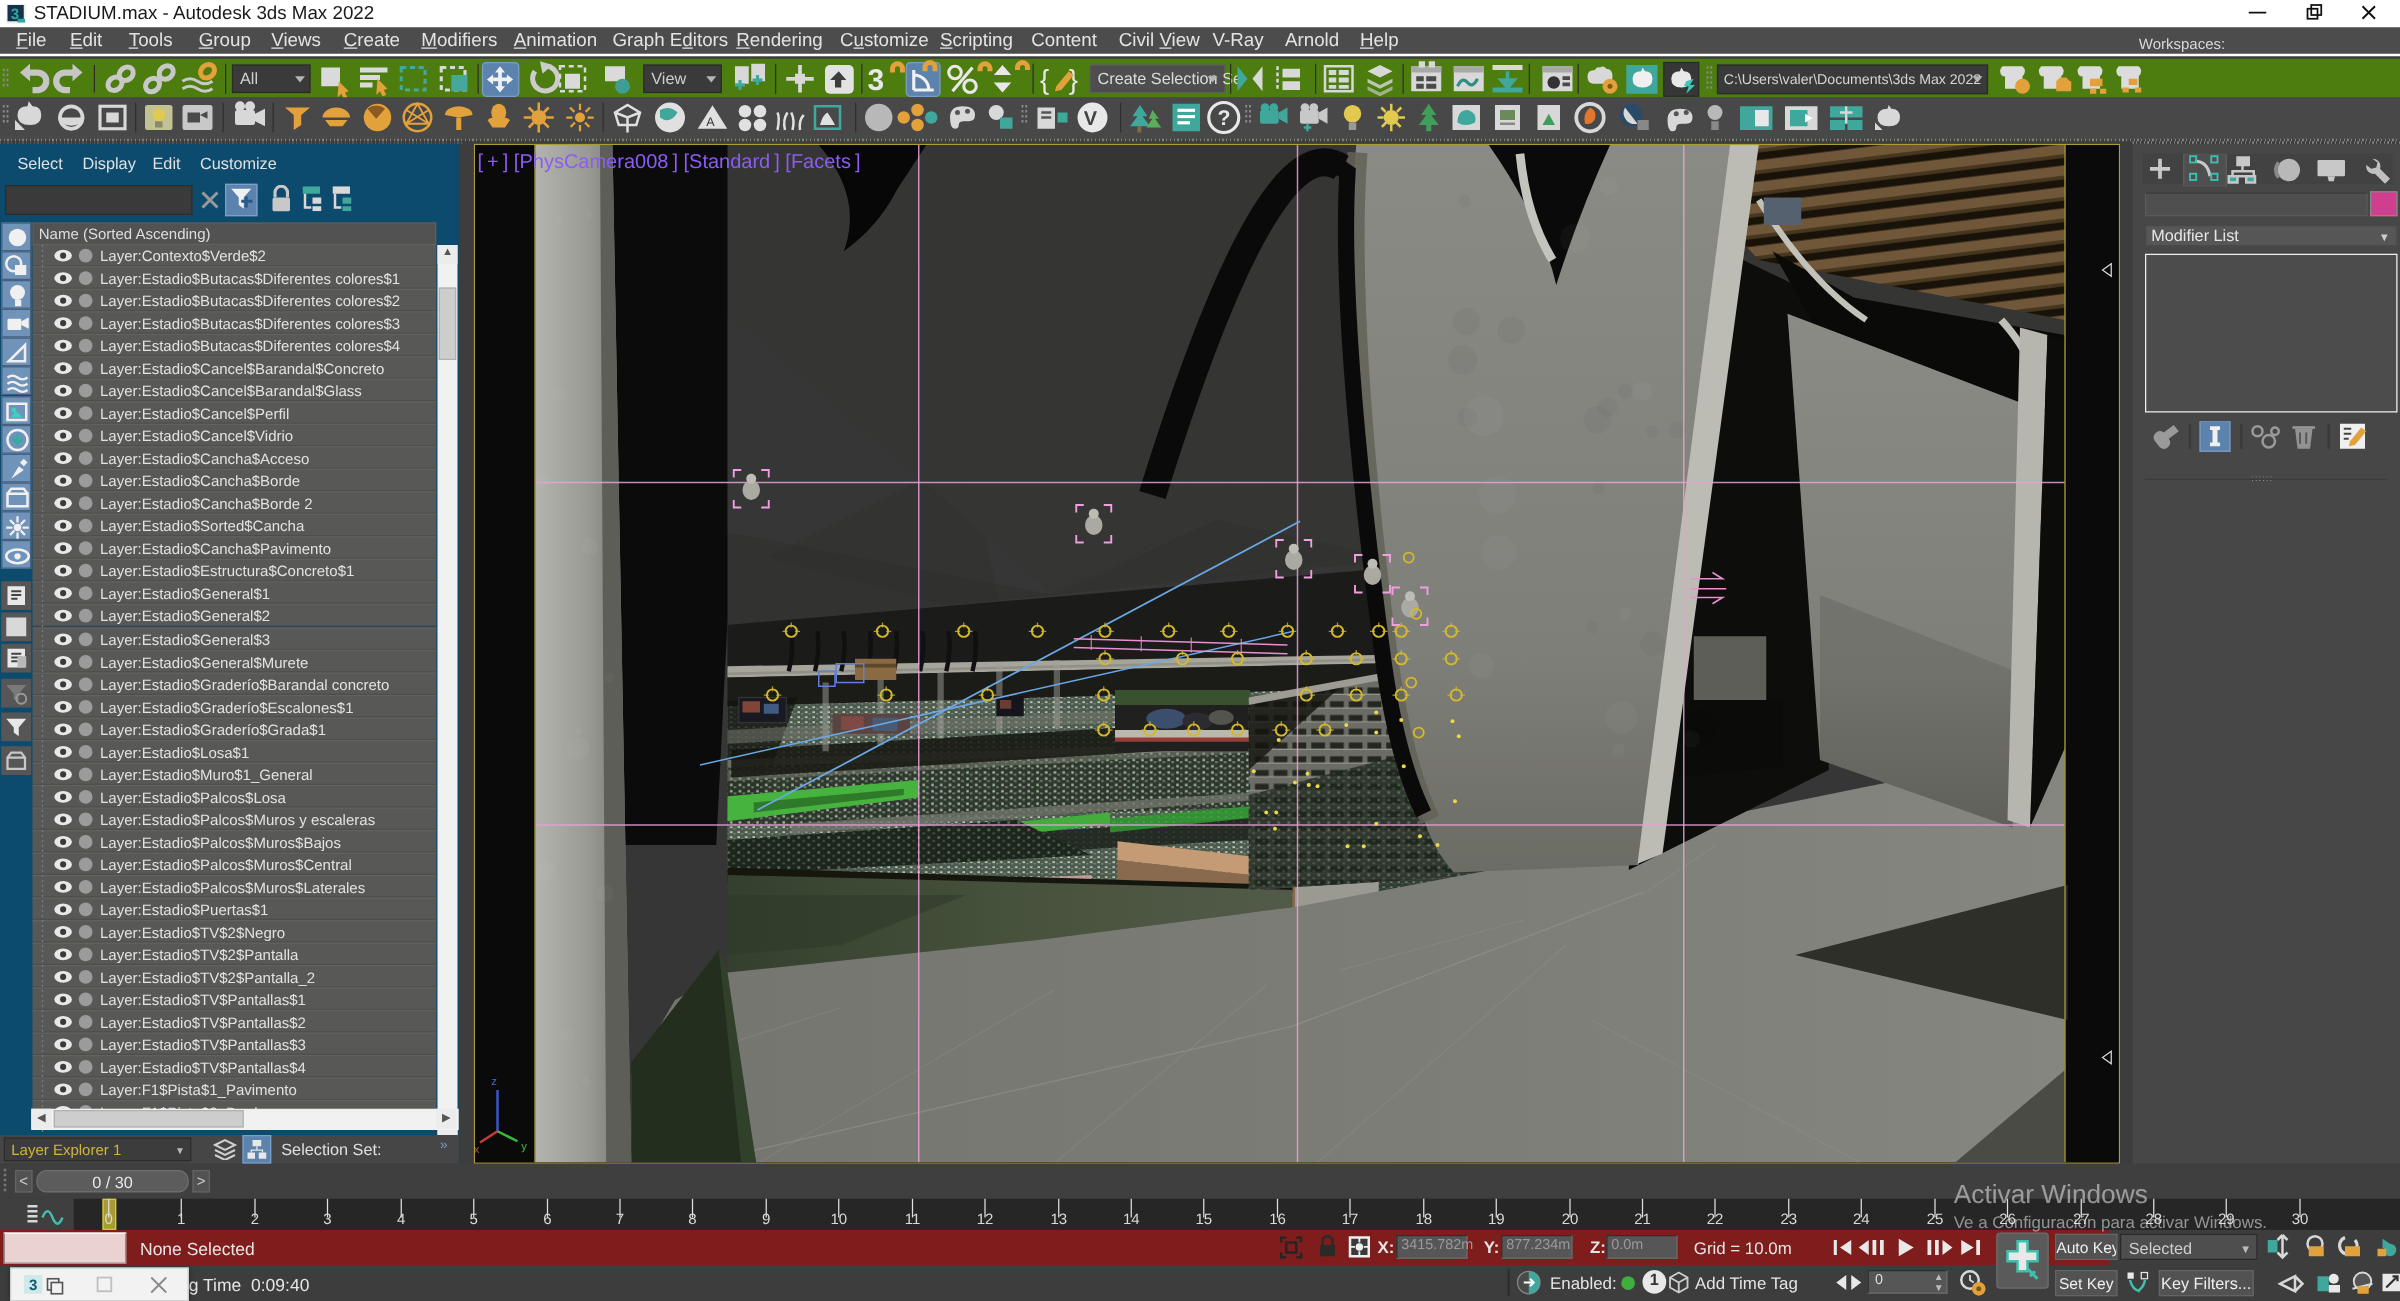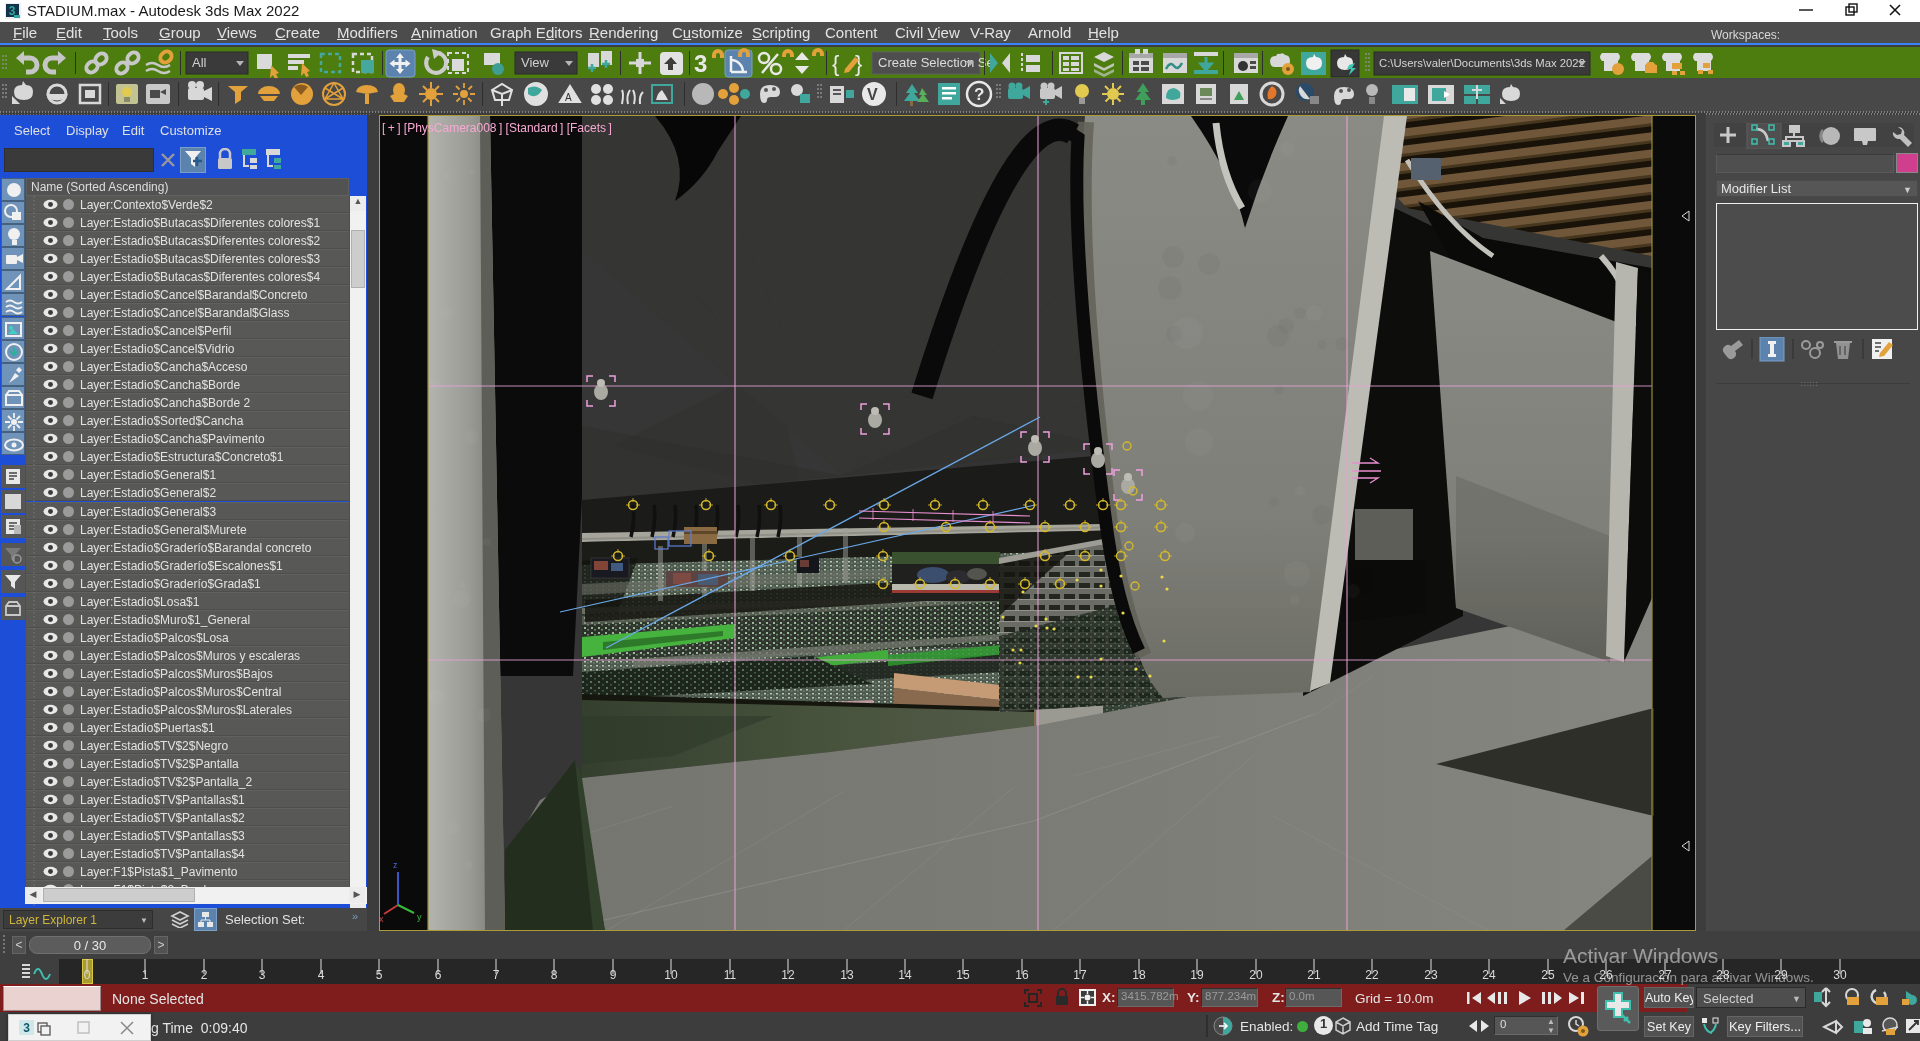--- a/index.html
+++ b/index.html
@@ -3,39 +3,39 @@
 <meta charset="utf-8">
 <style>
 *{margin:0;padding:0;box-sizing:border-box;}
 html,body{width:1920px;height:1041px;overflow:hidden;background:#3d3d3d;font-family:"Liberation Sans",sans-serif;}
 .abs{position:absolute;}
 #stage{position:relative;width:1920px;height:1041px;}
 
 #titlebar{left:0;top:0;width:1920px;height:22px;background:#fff;color:#1a1a1a;font-size:15px;}
 #titlebar .tt{position:absolute;left:27px;top:2px;}
 
-#menubar{left:0;top:22px;width:1920px;height:23px;background:#4c4c4c;border-bottom:2px solid #3b82f6;color:#e3e3e3;font-size:15px;}
+#menubar{left:0;top:22px;width:1920px;height:23px;background:#4c4c4c;border-bottom:2px solid #ffffff;color:#e3e3e3;font-size:15px;}
 .mi{position:absolute;top:2px;}
 .mi u{text-decoration:underline;}
 
 #tb1{left:0;top:47px;width:1920px;height:31px;background:#4d7c0f;}
 #tb2{left:0;top:78px;width:1920px;height:34px;background:#484848;}
 .dd{position:absolute;background:#3a3a3a;border:1px solid #2a2a2a;color:#cfcfcf;font-size:13px;}
 .dd .ar{position:absolute;right:4px;top:3px;font-size:9px;color:#bbb;}
 
-#sx{left:0;top:115px;width:367px;height:816px;background:#1d4ed8;color:#dcdcdc;}
+#sx{left:0;top:115px;width:367px;height:816px;background:#0c4a6e;color:#dcdcdc;}
 #sx .menu{position:absolute;top:8px;font-size:13px;color:#e0e0e0;}
 .sxrow{position:absolute;left:26px;width:323px;height:18px;background:#585856;border-top:1px solid #61615f;border-bottom:1px solid #4e4e4c;color:#e2e2e2;font-size:12px;white-space:nowrap;}
 .sxrow .eye{position:absolute;left:17px;top:3px;width:15px;height:11px;}
 .sxrow .dot{position:absolute;left:37px;top:3px;width:11px;height:11px;border-radius:50%;background:#9b9b9b;}
 .sxrow .lt{position:absolute;left:54px;top:2px;}
 .lic{position:absolute;left:1px;width:24px;height:23px;background:#7093ba;border:1px solid #46617e;}
 
 #vp{left:379px;top:115px;width:1317px;height:816px;background:#070707;border:1px solid #ac9b37;overflow:hidden;}
-#vplabel{position:absolute;left:2px;top:5px;color:#f9a8d4;font-size:12px;}
+#vplabel{position:absolute;left:2px;top:5px;color:#8b5cf6;font-size:16px;}
 
 #cp{left:1706px;top:115px;width:214px;height:816px;background:#474747;}
 
 #trackrow{left:0;top:931px;width:1920px;height:27px;background:#3f3f3f;}
 #ruler{left:0;top:958px;width:1920px;height:26px;background:#3f3f3f;}
 #rulerband{position:absolute;left:59px;top:1px;width:1861px;height:25px;background:#262626;}
 #status1{left:0;top:984px;width:1687px;height:28px;background:#7f1d1d;color:#e5e5e5;font-size:15px;}
 #status2{left:0;top:1012px;width:1920px;height:29px;background:#3d3d3d;color:#e5e5e5;font-size:15px;}
 .inset{position:absolute;background:#565656;border:1px solid #6a6a6a;border-top-color:#2e2e2e;border-left-color:#2e2e2e;color:#9a9a9a;font-size:11.5px;}
 .btn{position:absolute;background:#525252;border:1px solid #646464;color:#eee;font-size:12.5px;text-align:center;white-space:nowrap;overflow:hidden;}

